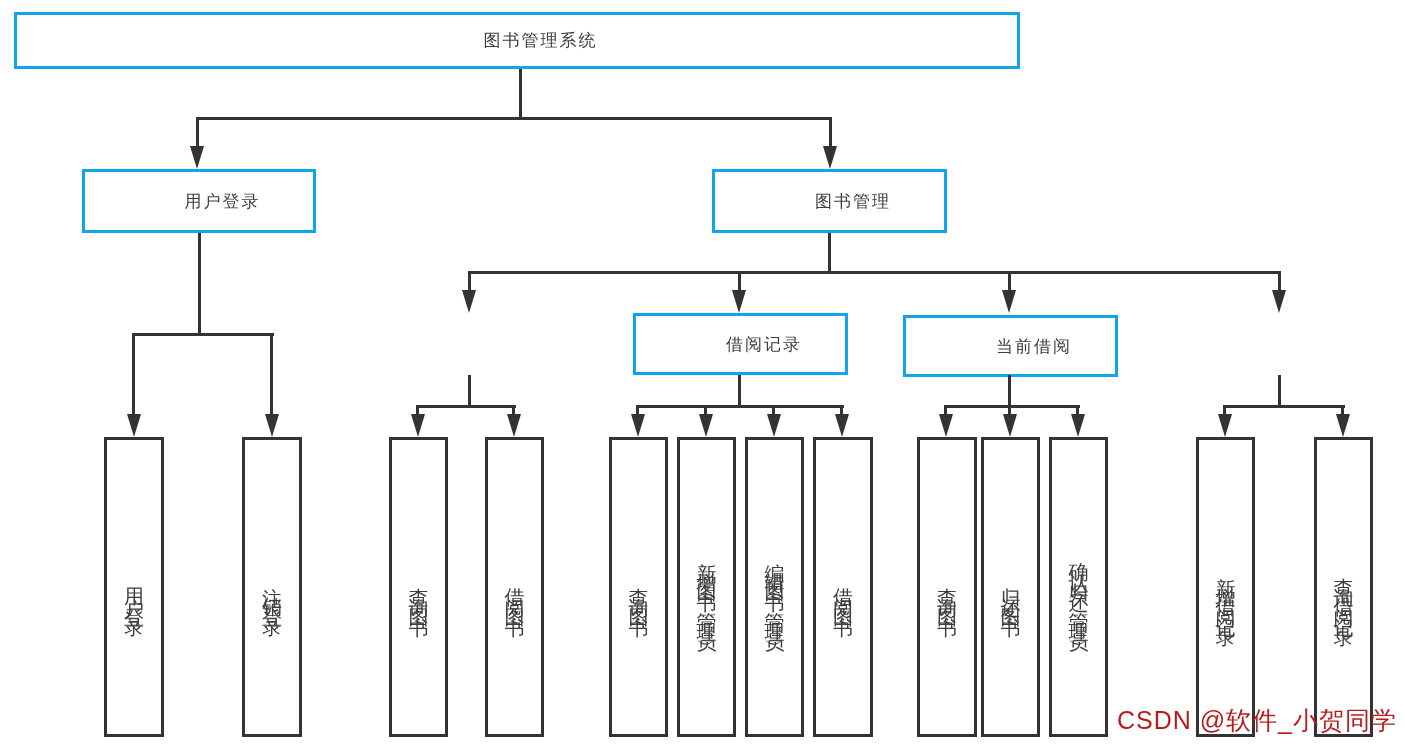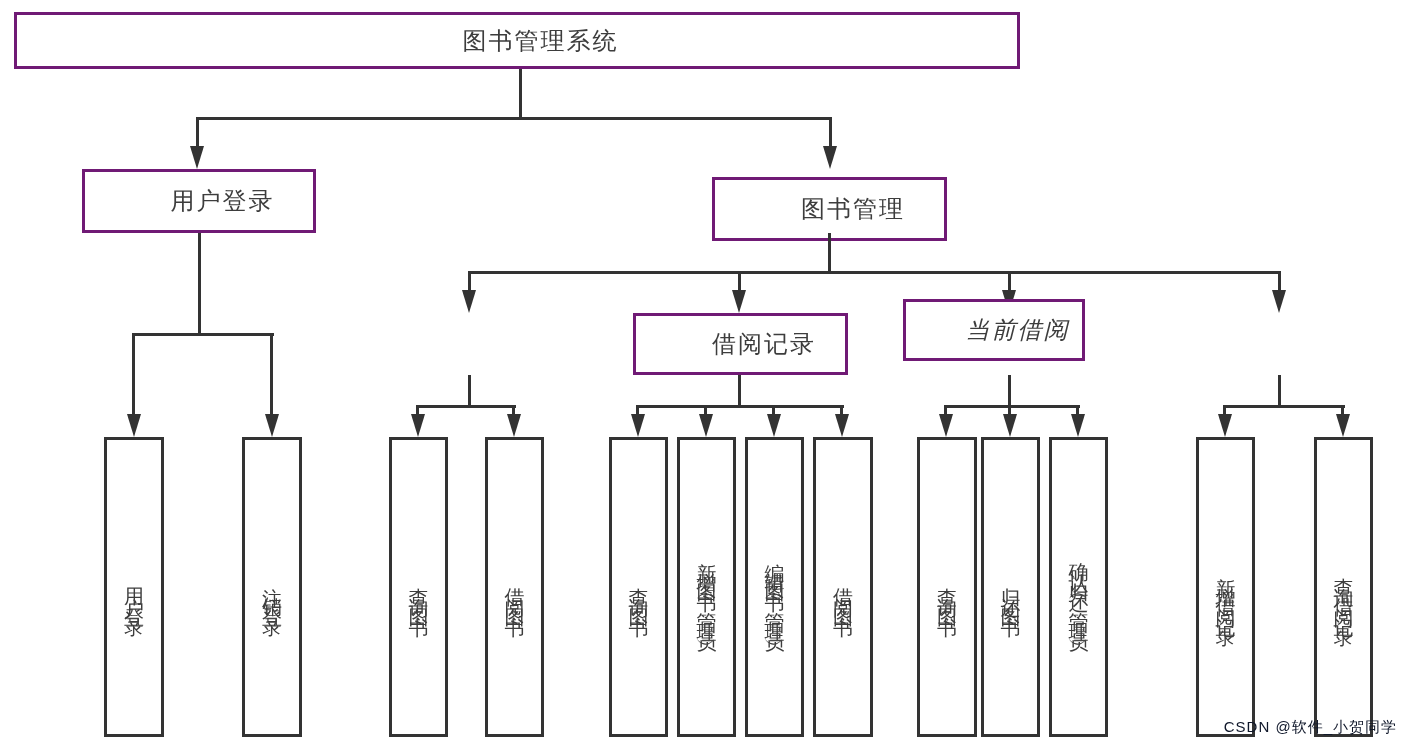--- a/index.html
+++ b/index.html
@@ -2,41 +2,41 @@
 <html><head>
 <meta charset="utf-8">
 <style>
   html,body{margin:0;padding:0;background:#ffffff;}
   .stage{
     position:relative;width:1405px;height:747px;background:#ffffff;
     font-family:"Liberation Sans","DejaVu Sans",sans-serif;
     color:#3d3d3d;overflow:hidden;
   }
   .node{
-    position:absolute;box-sizing:border-box;border:3px solid #701a75;background:#ffffff;
+    position:absolute;box-sizing:border-box;border:3px solid #0ea5e9;background:#ffffff;
     display:flex;align-items:center;justify-content:center;
-    font-size:24px;letter-spacing:2px;color:#3d3d3d;padding-left:47px;
+    font-size:17px;letter-spacing:2px;color:#3d3d3d;padding-left:47px;
   }
   .vnode{
     position:absolute;box-sizing:border-box;border:3px solid #333333;background:#ffffff;
     display:flex;align-items:center;justify-content:center;
   }
   .vtext{
     writing-mode:vertical-rl;text-orientation:mixed;
     font-size:20px;line-height:1.05;letter-spacing:10px;color:#3d3d3d;
     white-space:nowrap;margin-bottom:-10px;
   }
   .vl{position:absolute;width:3px;background:#333333;}
   .hl{position:absolute;height:3px;background:#333333;}
   .ah{position:absolute;width:0;height:0;
       border-left:7px solid transparent;border-right:7px solid transparent;
       border-top:23px solid #333333;}
   .watermark{
-    position:absolute;right:8px;bottom:10px;font-size:15px;letter-spacing:1px;
-    color:#0f172a;z-index:10;white-space:nowrap;
+    position:absolute;right:8px;bottom:10px;font-size:25px;letter-spacing:1px;
+    color:#b91c1c;z-index:10;white-space:nowrap;
   }
 </style>
 </head>
 <body>
 
 <div class="stage">
 
   <div class="node" style="left:14px;top:12px;width:1006px;height:57px;">
     <span>图书管理系统</span>
   </div>
@@ -44,21 +44,21 @@
   <div class="vl" style="left:519px;top:69px;height:50px;"></div>
   <div class="hl" style="left:196px;top:117px;width:636px;"></div>
   <div class="vl" style="left:196px;top:117px;height:32px;"></div>
   <div class="ah" style="left:190px;top:146px;"></div>
   <div class="vl" style="left:829px;top:117px;height:32px;"></div>
   <div class="ah" style="left:823px;top:146px;"></div>
 
   <div class="node" style="left:82px;top:169px;width:234px;height:64px;">
     <span>用户登录</span>
   </div>
-  <div class="node" style="left:712px;top:177px;width:235px;height:64px;">
+  <div class="node" style="left:712px;top:169px;width:235px;height:64px;">
     <span>图书管理</span>
   </div>
 
   <div class="vl" style="left:198px;top:233px;height:102px;"></div>
   <div class="hl" style="left:132px;top:333px;width:142px;"></div>
   <div class="vl" style="left:132px;top:333px;height:84px;"></div>
   <div class="ah" style="left:127px;top:414px;"></div>
   <div class="vl" style="left:270px;top:333px;height:84px;"></div>
   <div class="ah" style="left:265px;top:414px;"></div>
 
@@ -69,21 +69,21 @@
   <div class="vl" style="left:738px;top:271px;height:22px;"></div>
   <div class="ah" style="left:732px;top:290px;"></div>
   <div class="vl" style="left:1008px;top:271px;height:22px;"></div>
   <div class="ah" style="left:1002px;top:290px;"></div>
   <div class="vl" style="left:1278px;top:271px;height:22px;"></div>
   <div class="ah" style="left:1272px;top:290px;"></div>
 
   <div class="node" style="left:633px;top:313px;width:215px;height:62px;">
     <span>借阅记录</span>
   </div>
-  <div class="node" style="left:903px;top:299px;width:182px;height:62px;font-style:italic;">
+  <div class="node" style="left:903px;top:315px;width:215px;height:62px;">
     <span>当前借阅</span>
   </div>
 
   <div class="vl" style="left:468px;top:375px;height:32px;"></div>
   <div class="hl" style="left:416px;top:405px;width:100px;"></div>
   <div class="vl" style="left:416px;top:405px;height:12px;"></div>
   <div class="ah" style="left:411px;top:414px;"></div>
   <div class="vl" style="left:512px;top:405px;height:12px;"></div>
   <div class="ah" style="left:507px;top:414px;"></div>
 

